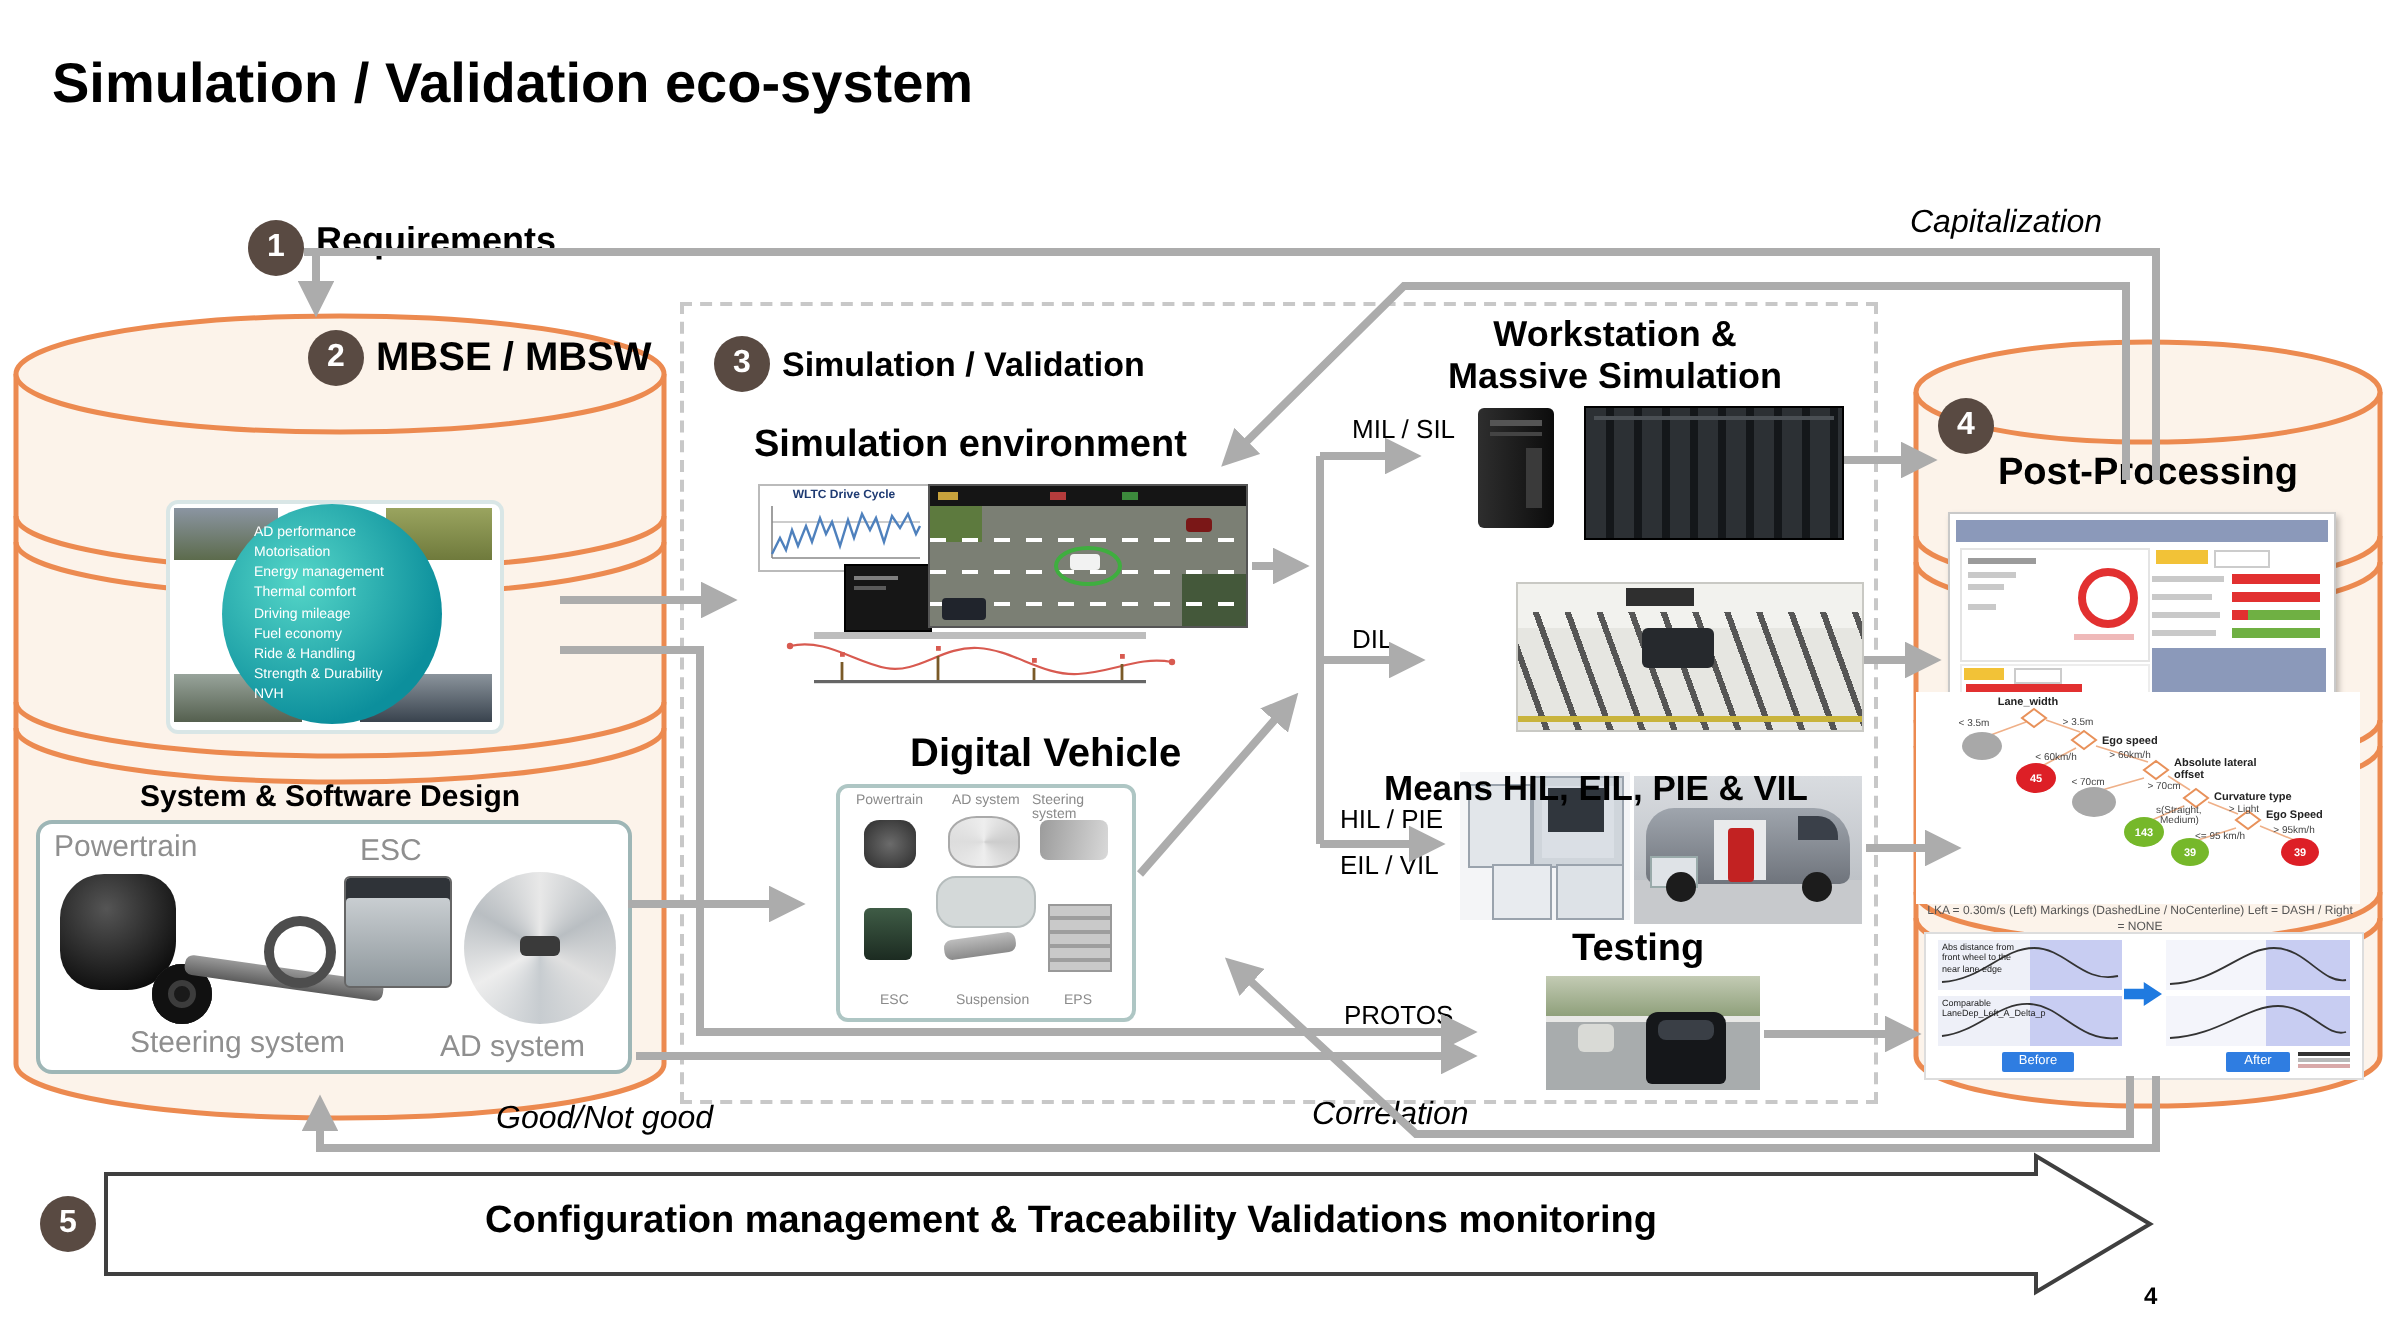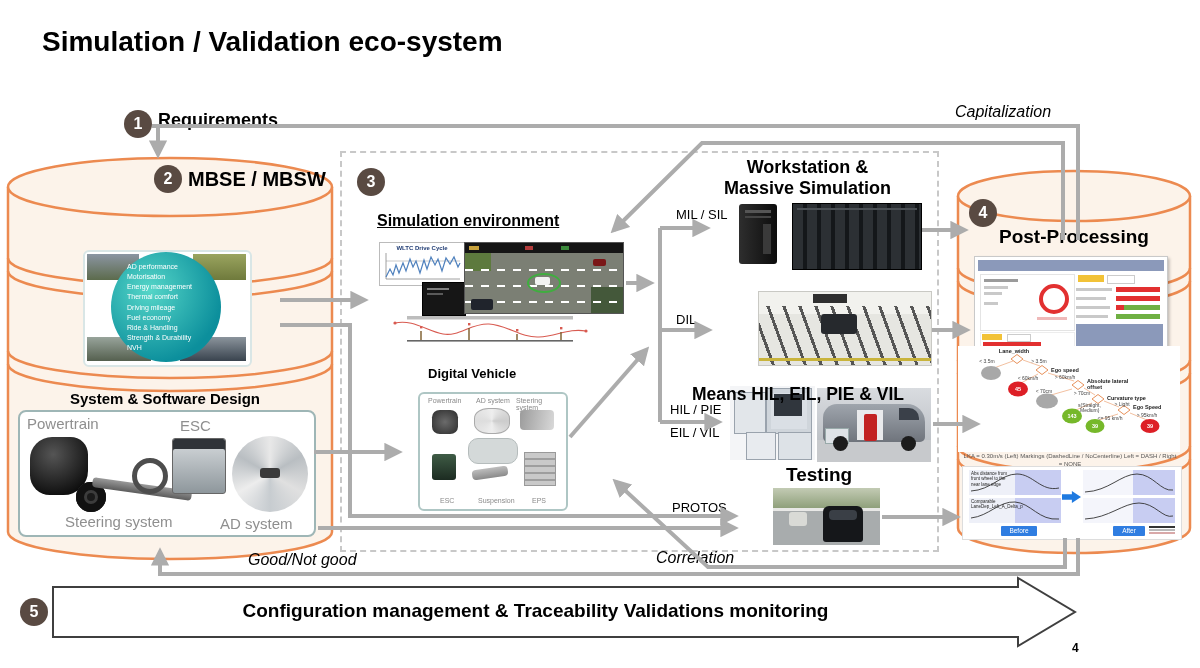--- a/index.html
+++ b/index.html
@@ -43,21 +43,21 @@
       <path d="M958,373 A116,25 0 0 0 1190,373" fill="none" stroke="#EC8A50" stroke-width="2.5"></path>
       <path d="M958,446 A116,25 0 0 0 1190,446" fill="none" stroke="#EC8A50" stroke-width="2.5"></path>
       <path d="M958,459 A116,25 0 0 0 1190,459" fill="none" stroke="#EC8A50" stroke-width="2.5"></path>
     </g>
 
     <path d="M53,587 L1018,587 L1018,578 L1075,612 L1018,646 L1018,637 L53,637 Z" fill="#ffffff" stroke="#3F3F3F" stroke-width="2"></path>
   </svg>
 
   <div class="abs" style="left:340px;top:151px;width:595px;height:397px;border:2px dashed #C8C8C8;z-index:2;"></div>
 
-  <div class="abs b" style="left:42px;top:26px;font-size:28px;z-index:4;text-align:right;">Simulation / Validation eco-system</div>
+  <div class="abs b" style="left:26px;top:26px;font-size:28px;z-index:4;text-align:right;">Simulation / Validation eco-system</div>
 
   <div class="step" style="left:124px;top:110px;">1</div>
   <div class="step" style="left:154px;top:165px;">2</div>
   <div class="step" style="left:357px;top:168px;">3</div>
   <div class="step" style="left:969px;top:199px;">4</div>
   <div class="step" style="left:20px;top:598px;">5</div>
 
   <div class="hdr" style="left:158px;top:110px;font-size:18px;">Requirements</div>
   <div class="abs it" style="left:955px;top:103px;font-size:16px;z-index:4;">Capitalization</div>
 
@@ -91,21 +91,22 @@
     <div class="abs" style="left:200px;top:103px;font-size:15px;color:#8f8f8f;">AD system</div>
     <div class="abs" style="left:10px;top:25px;width:58px;height:58px;background:radial-gradient(circle at 40% 30%, #555, #0d0d0d 80%);border-radius:38% 30% 42% 34%;"></div>
     <div class="abs" style="left:56px;top:70px;width:30px;height:30px;border-radius:50%;background:#1a1a1a;box-shadow:inset 0 0 0 8px #111, inset 0 0 0 11px #3c3c3c;"></div>
     <div class="abs" style="left:72px;top:72px;width:100px;height:10px;background:linear-gradient(#9a9a9a,#5c5c5c);transform:rotate(8deg);border-radius:4px;"></div>
     <div class="abs" style="left:112px;top:46px;width:26px;height:26px;border-radius:50%;border:5px solid #4d4d4d;"></div>
     <div class="abs" style="left:152px;top:26px;width:52px;height:54px;background:linear-gradient(#d6dadd,#8e979c);border:1px solid #666;border-radius:3px;box-shadow:inset 0 10px 0 #2f3338;"></div>
     <div class="abs" style="left:212px;top:24px;width:76px;height:76px;border-radius:50%;background:conic-gradient(#e8e8e8,#b9bec2,#e0e0e0,#c7ccd0,#ededed,#b9bec2,#e8e8e8);"></div>
     <div class="abs" style="left:240px;top:56px;width:20px;height:10px;background:#3a3a3a;border-radius:3px;"></div>
   </div>
 
-  <div class="hdr" style="left:377px;top:212px;font-size:16px;text-decoration:underline;">Simulation environment</div>
+  <div class="hdr" style="left:391px;top:173px;font-size:17px;">Simulation / Validation</div>
+  <div class="hdr" style="left:377px;top:212px;font-size:19px;">Simulation environment</div>
 
   <div class="card" style="left:379px;top:242px;width:84px;height:42px;border:1px solid #bbb;">
     <div class="ctr b" style="font-size:6px;color:#1F3B73;padding-top:2px;">WLTC Drive Cycle</div>
     <svg width="84" height="32" viewBox="0 0 84 32">
       <line x1="6" y1="10" x2="80" y2="10" stroke="#bbb" stroke-width="0.8"></line>
       <line x1="6" y1="28" x2="80" y2="28" stroke="#888" stroke-width="0.8"></line>
       <line x1="6" y1="2" x2="6" y2="28" stroke="#888" stroke-width="0.8"></line>
       <polyline points="6,26 10,18 13,24 16,14 19,22 23,12 26,20 30,8 33,16 36,10 40,22 44,9 47,18 51,6 55,14 58,8 62,20 66,7 70,13 74,6 78,16 80,12" fill="none" stroke="#4F81BD" stroke-width="1.2"></polyline>
     </svg>
   </div>
@@ -145,21 +146,21 @@
     <g fill="#D85A50">
       <circle cx="2" cy="9" r="1.6"></circle>
         <circle cx="193" cy="17" r="1.6"></circle>
       <rect x="27" y="12" width="2.4" height="2.4"></rect>
         <rect x="75" y="9" width="2.4" height="2.4"></rect>
       <rect x="123" y="15" width="2.4" height="2.4"></rect>
         <rect x="167" y="13" width="2.4" height="2.4"></rect>
     </g>
   </svg>
 
-  <div class="hdr" style="left:428px;top:366px;font-size:13px;">Digital Vehicle</div>
+  <div class="hdr" style="left:455px;top:366px;font-size:20px;">Digital Vehicle</div>
   <div class="card" style="left:418px;top:392px;width:146px;height:115px;border:2px solid #AEC6C4;border-radius:6px;overflow:hidden;">
     <div class="abs" style="left:8px;top:3px;font-size:7px;color:#8a8a8a;">Powertrain</div>
     <div class="abs" style="left:56px;top:3px;font-size:7px;color:#8a8a8a;">AD system</div>
     <div class="abs" style="left:96px;top:3px;font-size:7px;color:#8a8a8a;">Steering system</div>
     <div class="abs" style="left:20px;top:103px;font-size:7px;color:#8a8a8a;">ESC</div>
     <div class="abs" style="left:58px;top:103px;font-size:7px;color:#8a8a8a;">Suspension</div>
     <div class="abs" style="left:112px;top:103px;font-size:7px;color:#8a8a8a;">EPS</div>
     <div class="abs" style="left:12px;top:16px;width:26px;height:24px;background:radial-gradient(#6b6b6b,#2c2c2c);border-radius:30%;"></div>
     <div class="abs" style="left:54px;top:14px;width:34px;height:24px;border:1px solid #aaa;border-radius:40%;background:conic-gradient(#eee,#ccc,#eee,#ddd,#eee);"></div>
     <div class="abs" style="left:100px;top:16px;width:34px;height:20px;background:linear-gradient(100deg,#9b9b9b,#d9d9d9);border-radius:4px;"></div>

